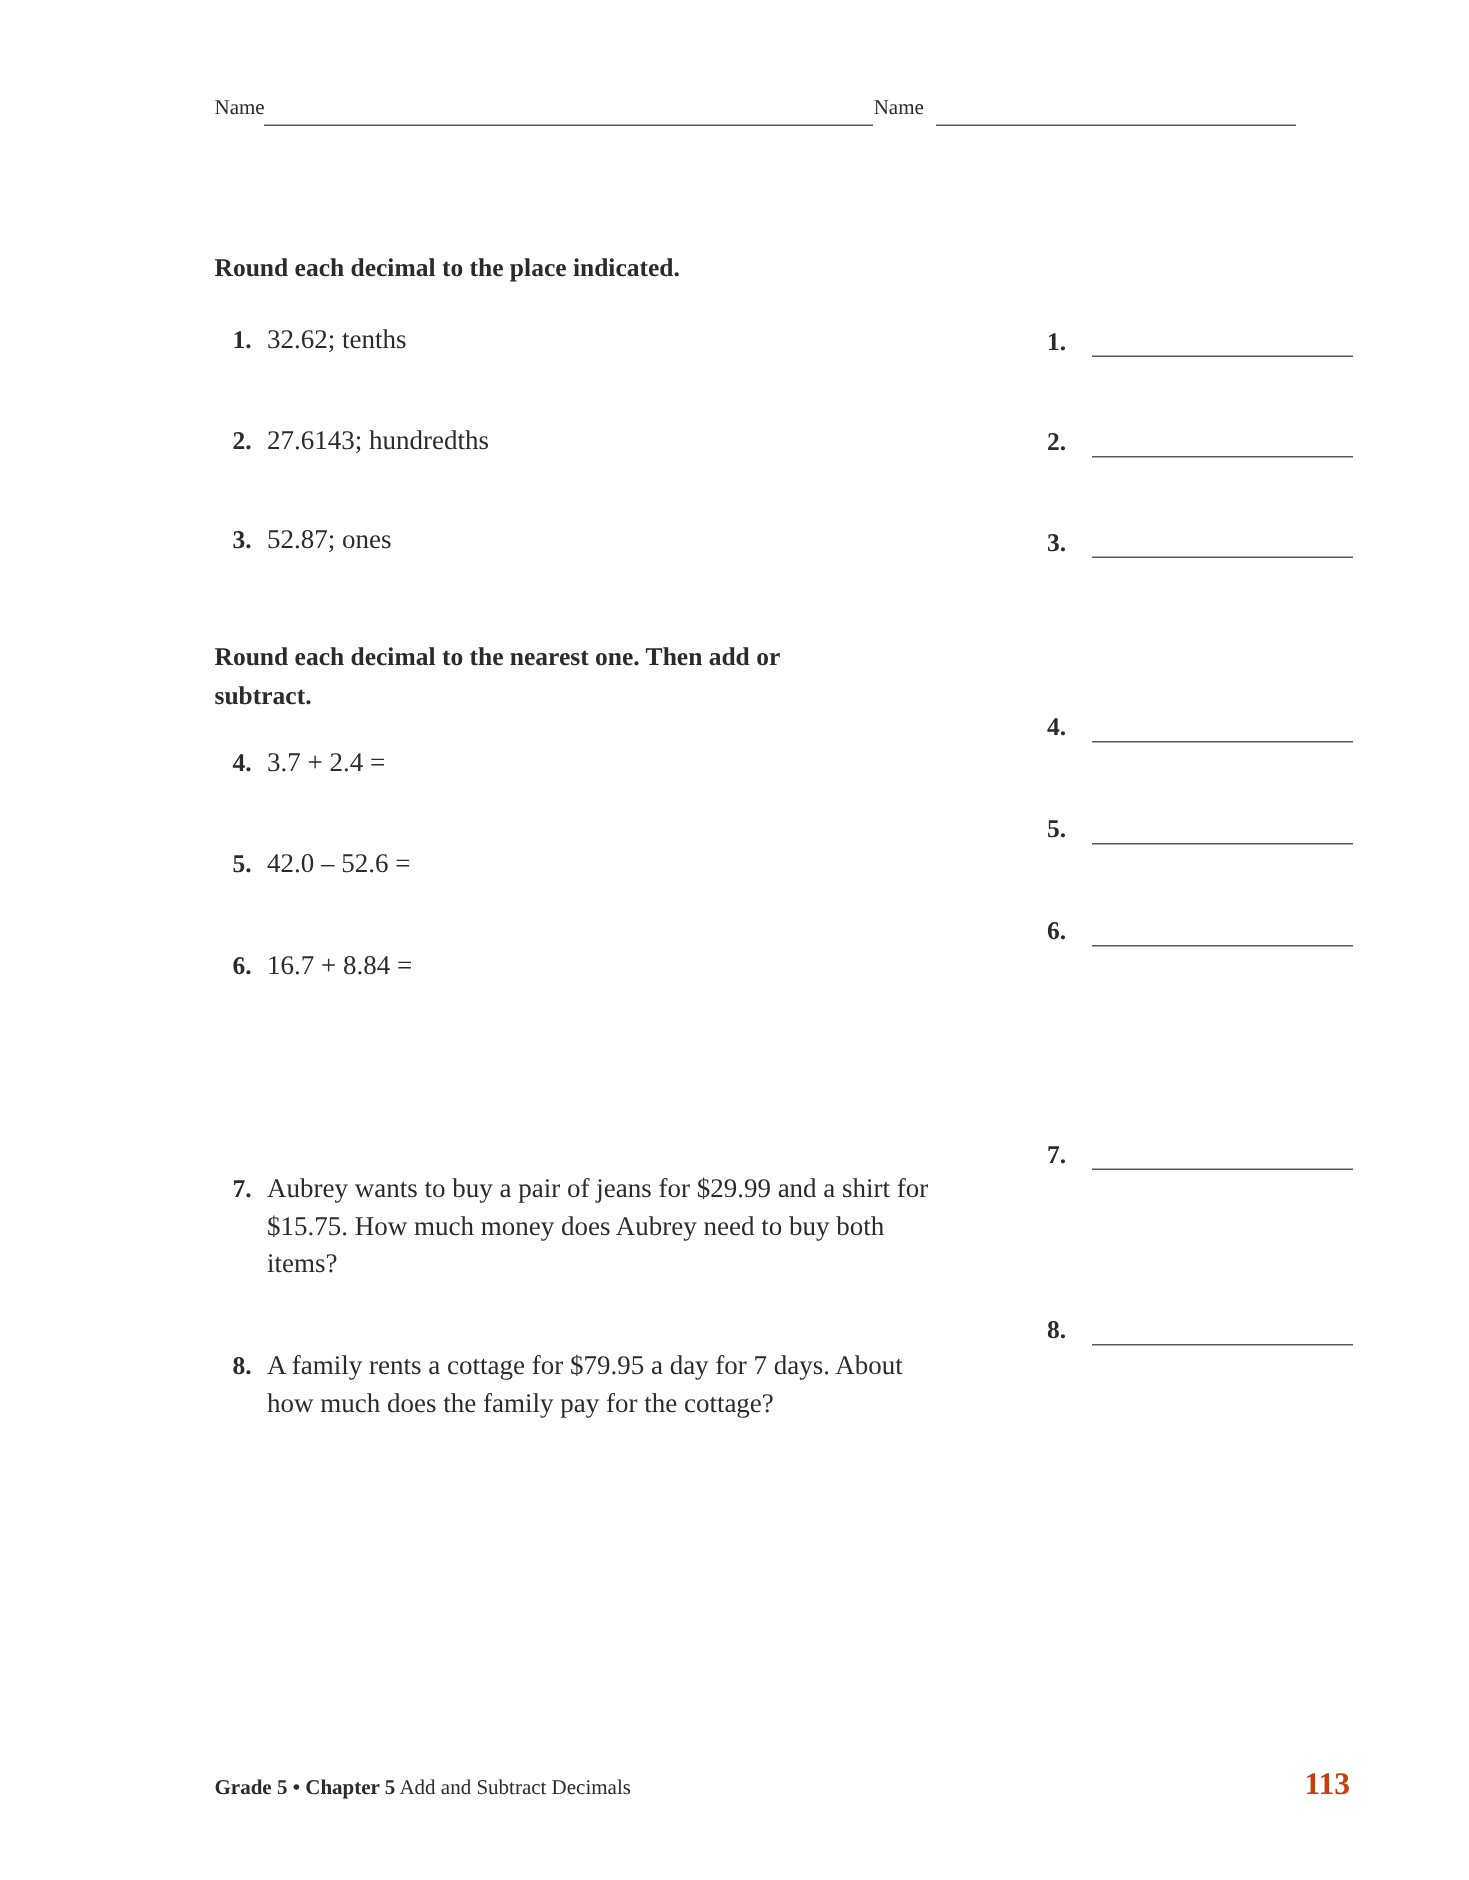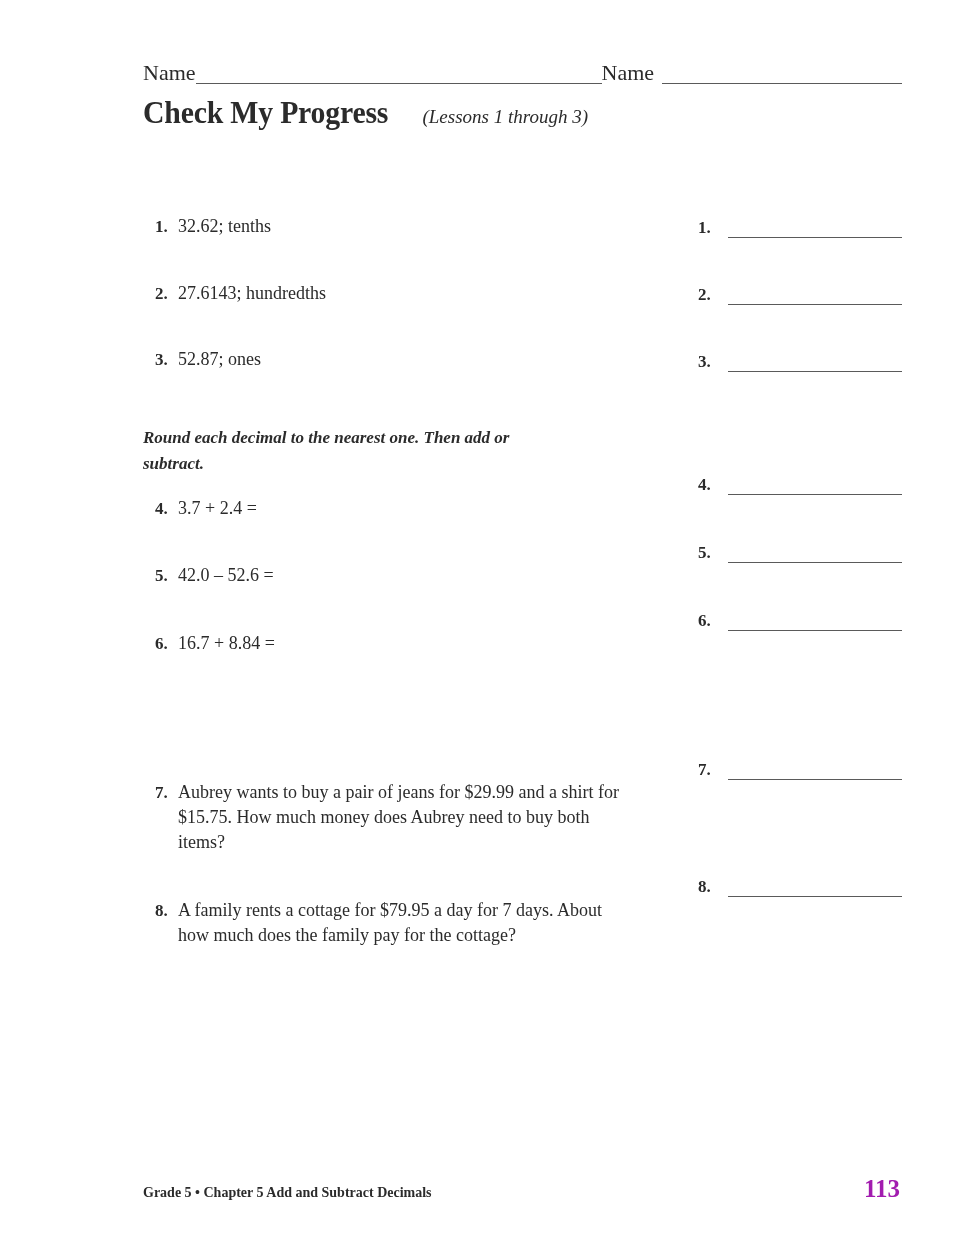--- a/index.html
+++ b/index.html
@@ -27,21 +27,21 @@
   .namedate-row {
     position: absolute;
     left: 143px;
     top: 55px;
     width: 757px;
     height: 30px;
     display: flex;
     align-items: flex-end;
   }
   .nd-label {
-    font-size: 22px;
+    font-size: 14px;
     line-height: 24px;
     white-space: pre;
     color: #2b2b2b;
   }
   .nd-rule {
     flex: 0 0 auto;
     border-bottom: 1.6px solid #5a5a5a;
     height: 20px;
     margin-bottom: 1px;
   }
@@ -78,21 +78,21 @@
   .section-heading {
     position: absolute;
     left: 143px;
     font-weight: bold;
     font-size: 17px;
     line-height: 25.5px;
     color: #2b2b2b;
     width: 430px;
   }
   #heading-1 { top: 166px; }
-  #heading-2 { top: 425px; font-style: italic; }
+  #heading-2 { top: 425px; }
   #heading-3 { top: 709px; }
 
   
   .problem {
     position: absolute;
     left: 155px;
     width: 490px;
     display: flex;
     align-items: flex-start;
   }
@@ -162,46 +162,43 @@
   }
   .footer-left {
     font-size: 14px;
     line-height: 18px;
     color: #2b2b2b;
   }
   .footer-left .fbold {
     font-weight: bold;
   }
   .footer-left .fnormal {
-    font-weight: bold;
+    font-weight: normal;
   }
   .footer-page {
     font-weight: bold;
-    font-size: 25px;
+    font-size: 21px;
     line-height: 22px;
-    color: #a21caf;
+    color: #c2410c;
   }
 </style>
 </head>
 <body>
 
 <div class="page">
 
   <div class="namedate-row">
     <span class="nd-label">Name</span>
     <span class="nd-rule name-rule"></span>
     <span class="nd-label">Name</span>
     <span class="nd-rule date-rule"></span>
   </div>
 
-  <div class="title-row">
-    <span class="title-main">Check My Progress</span>
-    <span class="title-sub">(Lessons 1 through 3)</span>
-  </div>
-
+
+  <div class="section-heading" id="heading-1">Round each decimal to the place indicated.</div>
   <div class="section-heading" id="heading-2">Round each decimal to the nearest one. Then add or subtract.</div>
 
   <div class="problem" id="problem-1">
     <span class="pnum">1.</span>
     <span class="ptext">32.62; tenths</span>
   </div>
   <div class="problem" id="problem-2">
     <span class="pnum">2.</span>
     <span class="ptext">27.6143; hundredths</span>
   </div>

